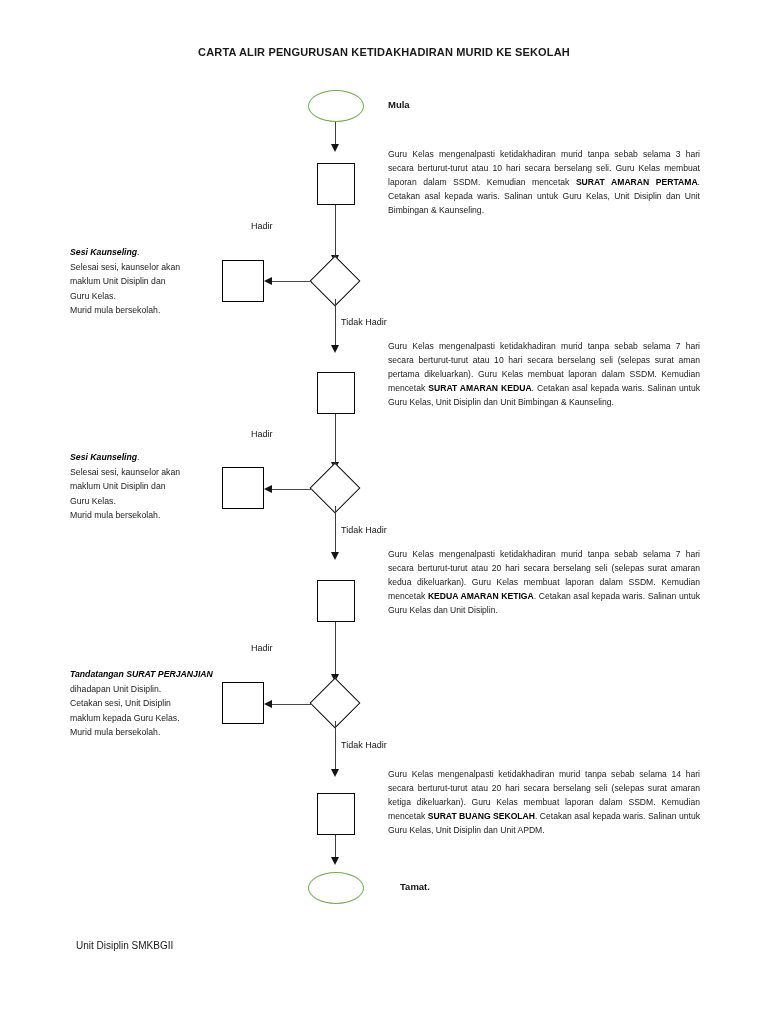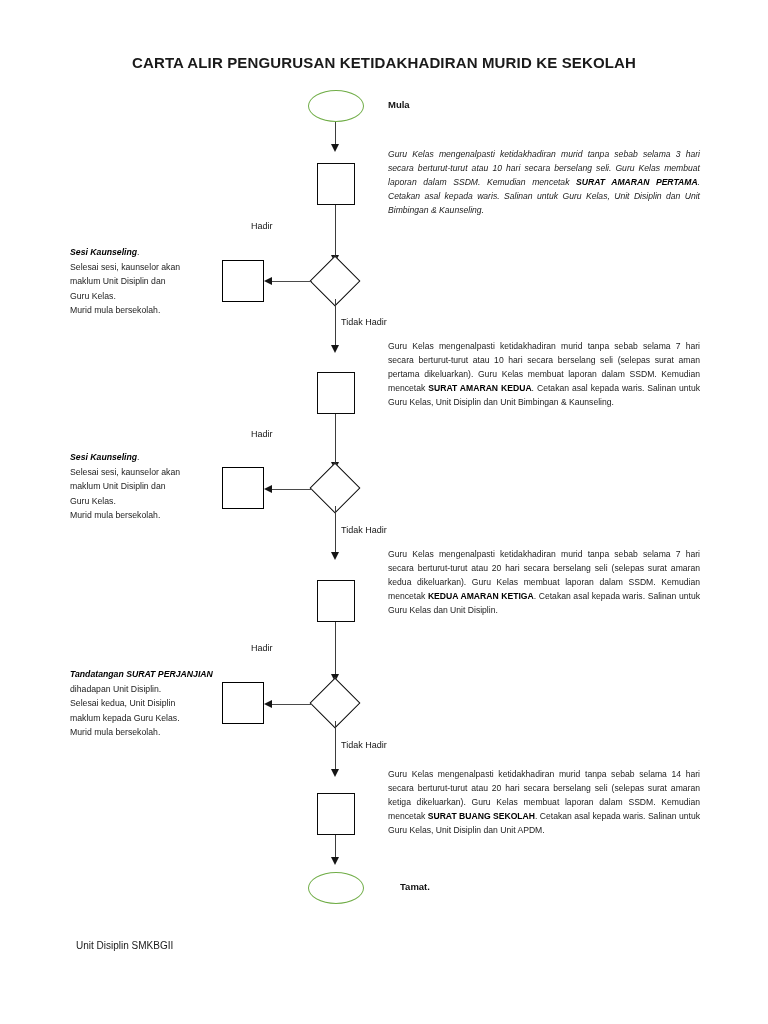--- a/index.html
+++ b/index.html
@@ -11,25 +11,24 @@
     overflow:hidden;
     position:relative;
   }
   #canvas{position:absolute;left:0;top:0;width:768px;height:1024px;}
   .abs{position:absolute;}
 
   
   #chart-title{
     left:0;top:46px;width:768px;
     text-align:center;
-    font-size:15px;
+    font-size:11px;
     font-weight:bold;
     letter-spacing:.15px;
     color:#1a1a1a;
-    margin-top:8px;
   }
 
   
   .terminator{
     width:56px;height:32px;
     border:1.6px solid #70ad47;
     border-radius:50%;
     background:#ffffff;
     box-sizing:border-box;
   }
@@ -116,21 +115,21 @@
 
   <div class="abs" id="chart-title">CARTA ALIR PENGURUSAN KETIDAKHADIRAN MURID KE SEKOLAH</div>
 
   <div class="abs terminator" style="left:308px;top:90px;"></div>
   <div class="abs node-label" style="left:388px;top:99px;">Mula</div>
 
   <div class="abs vline" style="left:335px;top:122px;height:24px;"></div>
   <div class="abs arrow-down" style="left:331px;top:144px;"></div>
 
   <div class="abs process" style="left:317px;top:163px;"></div>
-  <div class="abs desc" style="left:388px;top:148px;font-style:italic;">
+  <div class="abs desc" style="left:388px;top:148px;">
     <span>Guru Kelas mengenalpasti ketidakhadiran murid tanpa sebab selama 3 hari secara berturut-turut atau 10 hari secara berselang seli. Guru Kelas membuat laporan dalam SSDM. Kemudian mencetak </span><b>SURAT AMARAN PERTAMA</b><span>. Cetakan asal kepada waris. Salinan untuk Guru Kelas, Unit Disiplin dan Unit Bimbingan &amp; Kaunseling.</span>
   </div>
 
   <div class="abs vline" style="left:335px;top:205px;height:54px;"></div>
   <div class="abs arrow-down" style="left:331px;top:255px;"></div>
 
   <div class="abs decision" style="left:317px;top:263px;"></div>
   <div class="abs branch-label" style="left:251px;top:221px;">Hadir</div>
 
   <div class="abs hline" style="left:272px;top:281px;width:40px;"></div>
@@ -187,21 +186,21 @@
   <div class="abs decision" style="left:317px;top:685px;"></div>
   <div class="abs branch-label" style="left:251px;top:643px;">Hadir</div>
 
   <div class="abs hline" style="left:272px;top:704px;width:40px;"></div>
   <div class="abs arrow-left" style="left:264px;top:700px;"></div>
   <div class="abs side-box" style="left:222px;top:682px;"></div>
 
   <div class="abs note" style="left:70px;top:667px;">
     <div><span class="hd">Tandatangan SURAT PERJANJIAN</span><span></span></div>
     <div style="white-space:pre-line;">dihadapan Unit Disiplin.
-Selesai kedua, Unit Disiplin
+Cetakan sesi, Unit Disiplin
 maklum kepada Guru Kelas.
 Murid mula bersekolah.</div>
   </div>
 
   <div class="abs vline" style="left:335px;top:721px;height:54px;"></div>
   <div class="abs arrow-down" style="left:331px;top:769px;"></div>
   <div class="abs branch-label" style="left:341px;top:740px;">Tidak Hadir</div>
 
   <div class="abs process" style="left:317px;top:793px;"></div>
   <div class="abs desc" style="left:388px;top:768px;">

